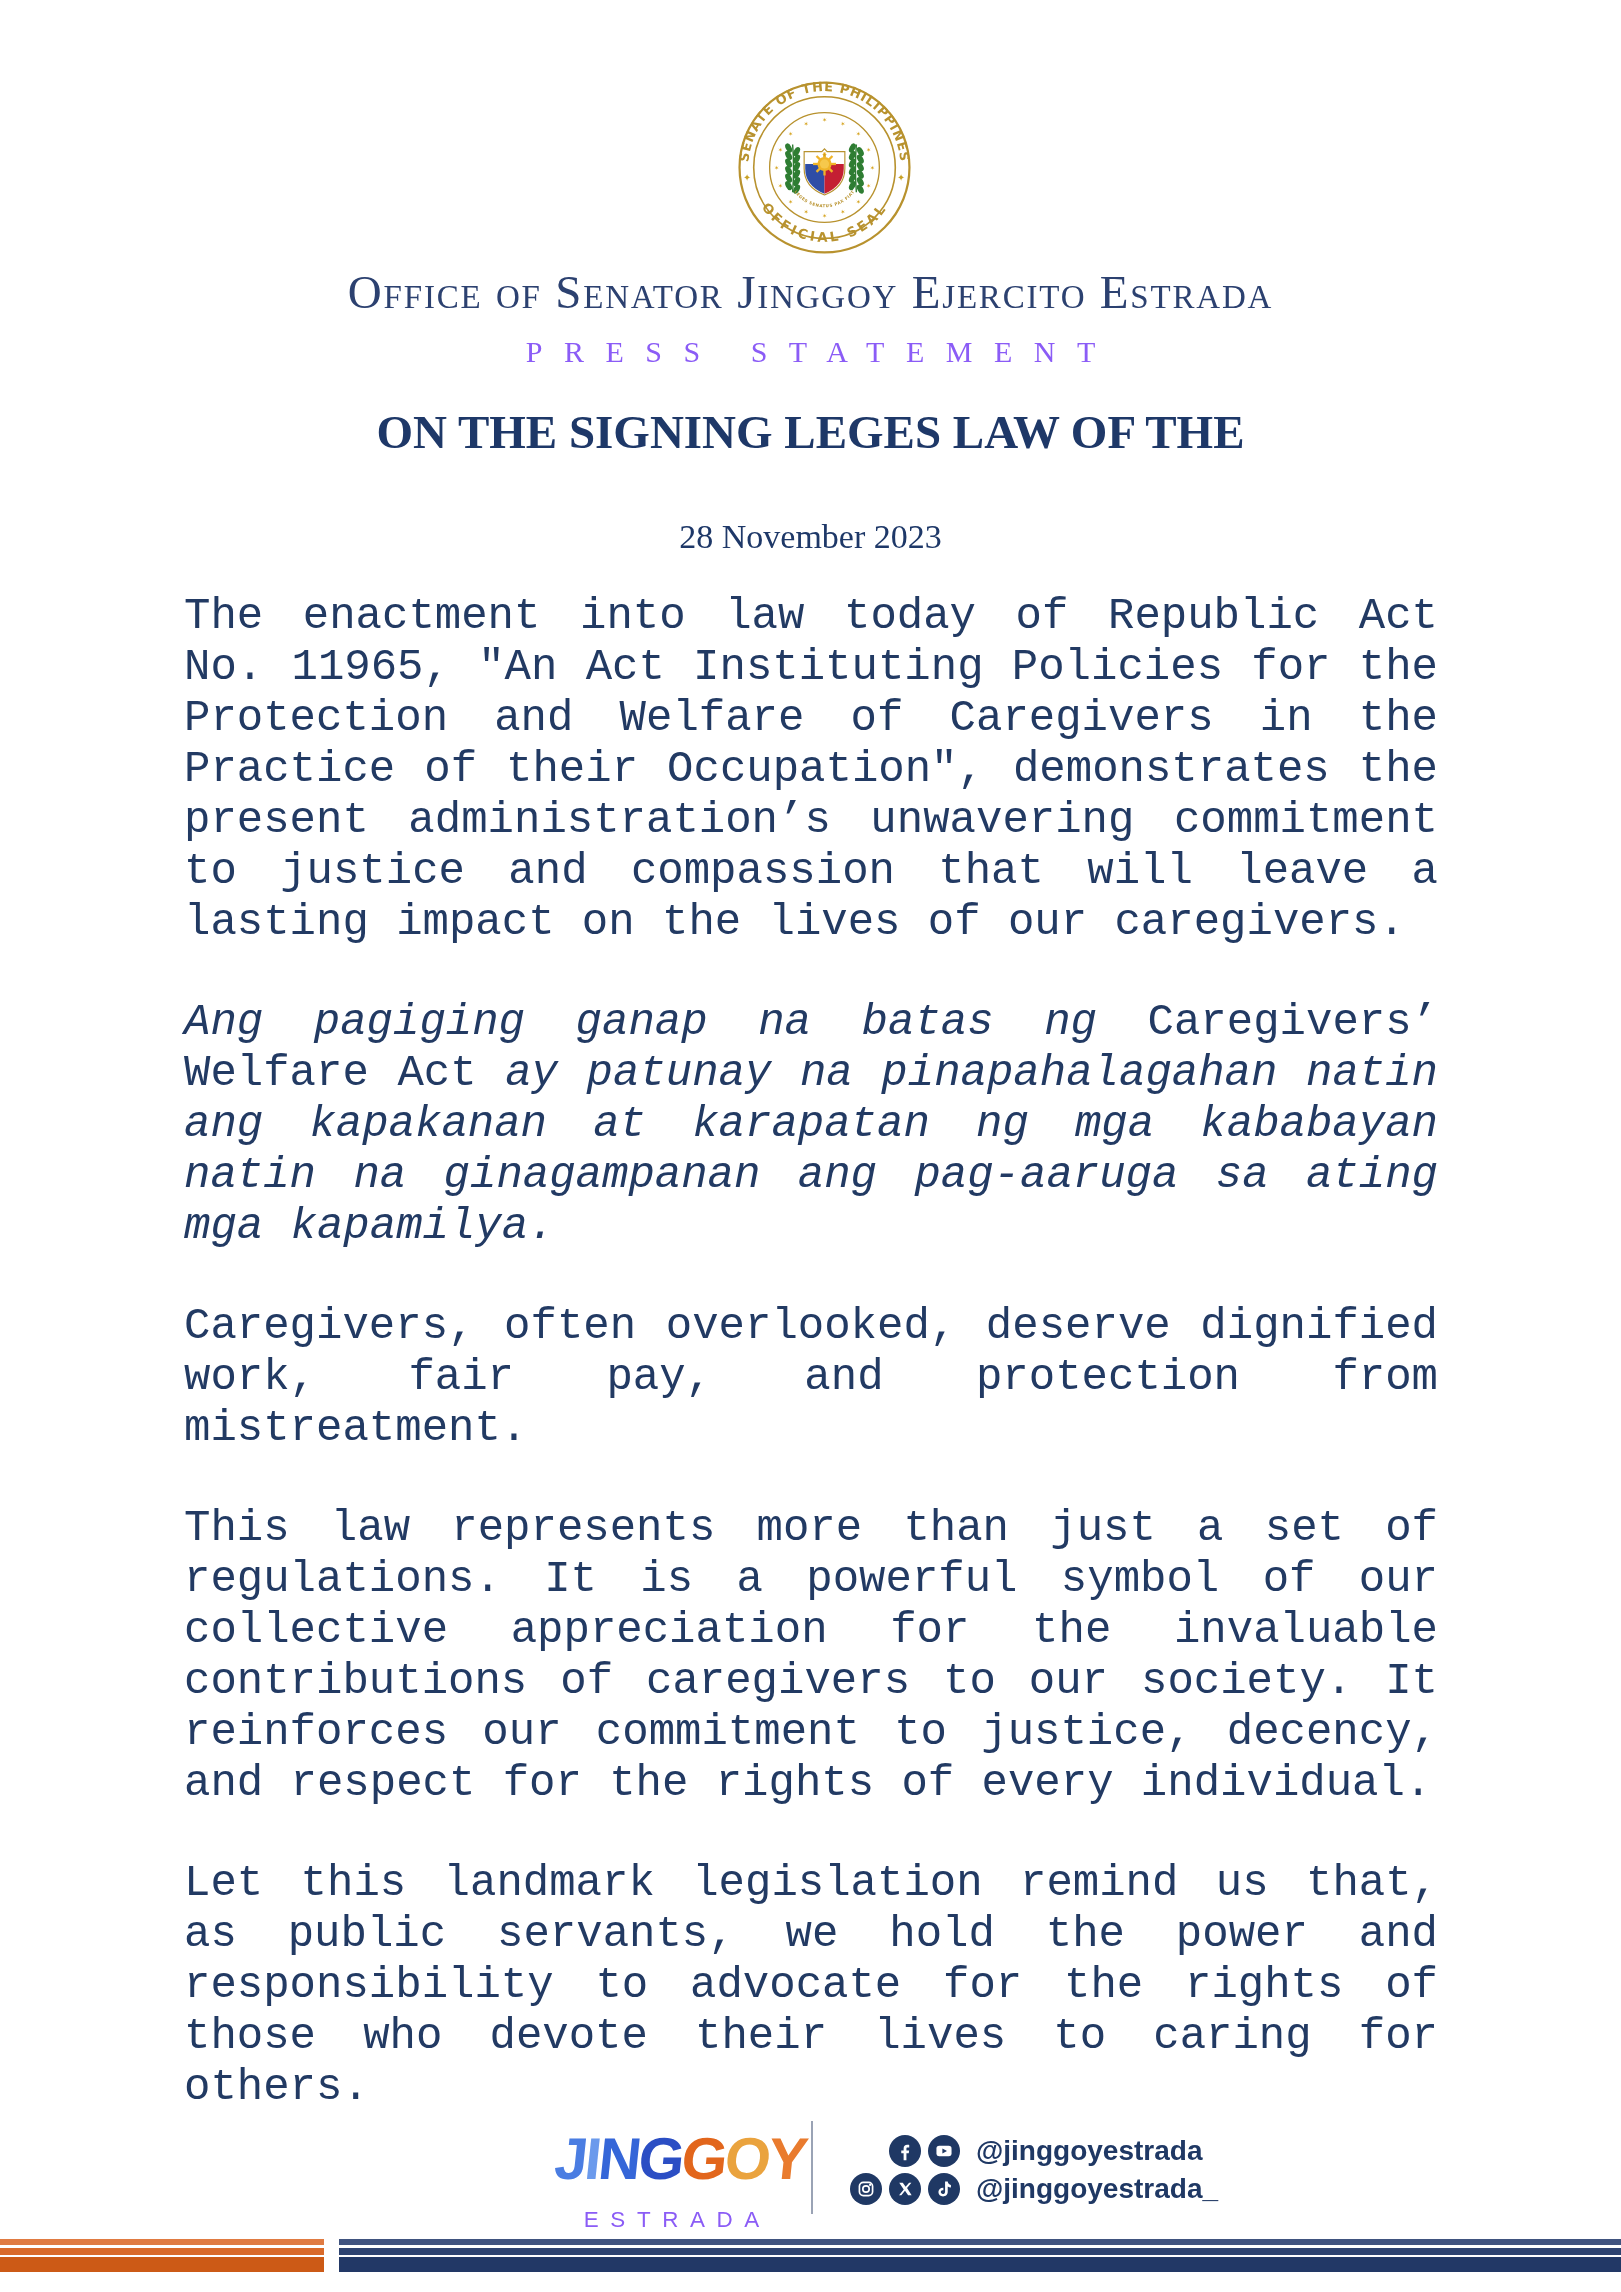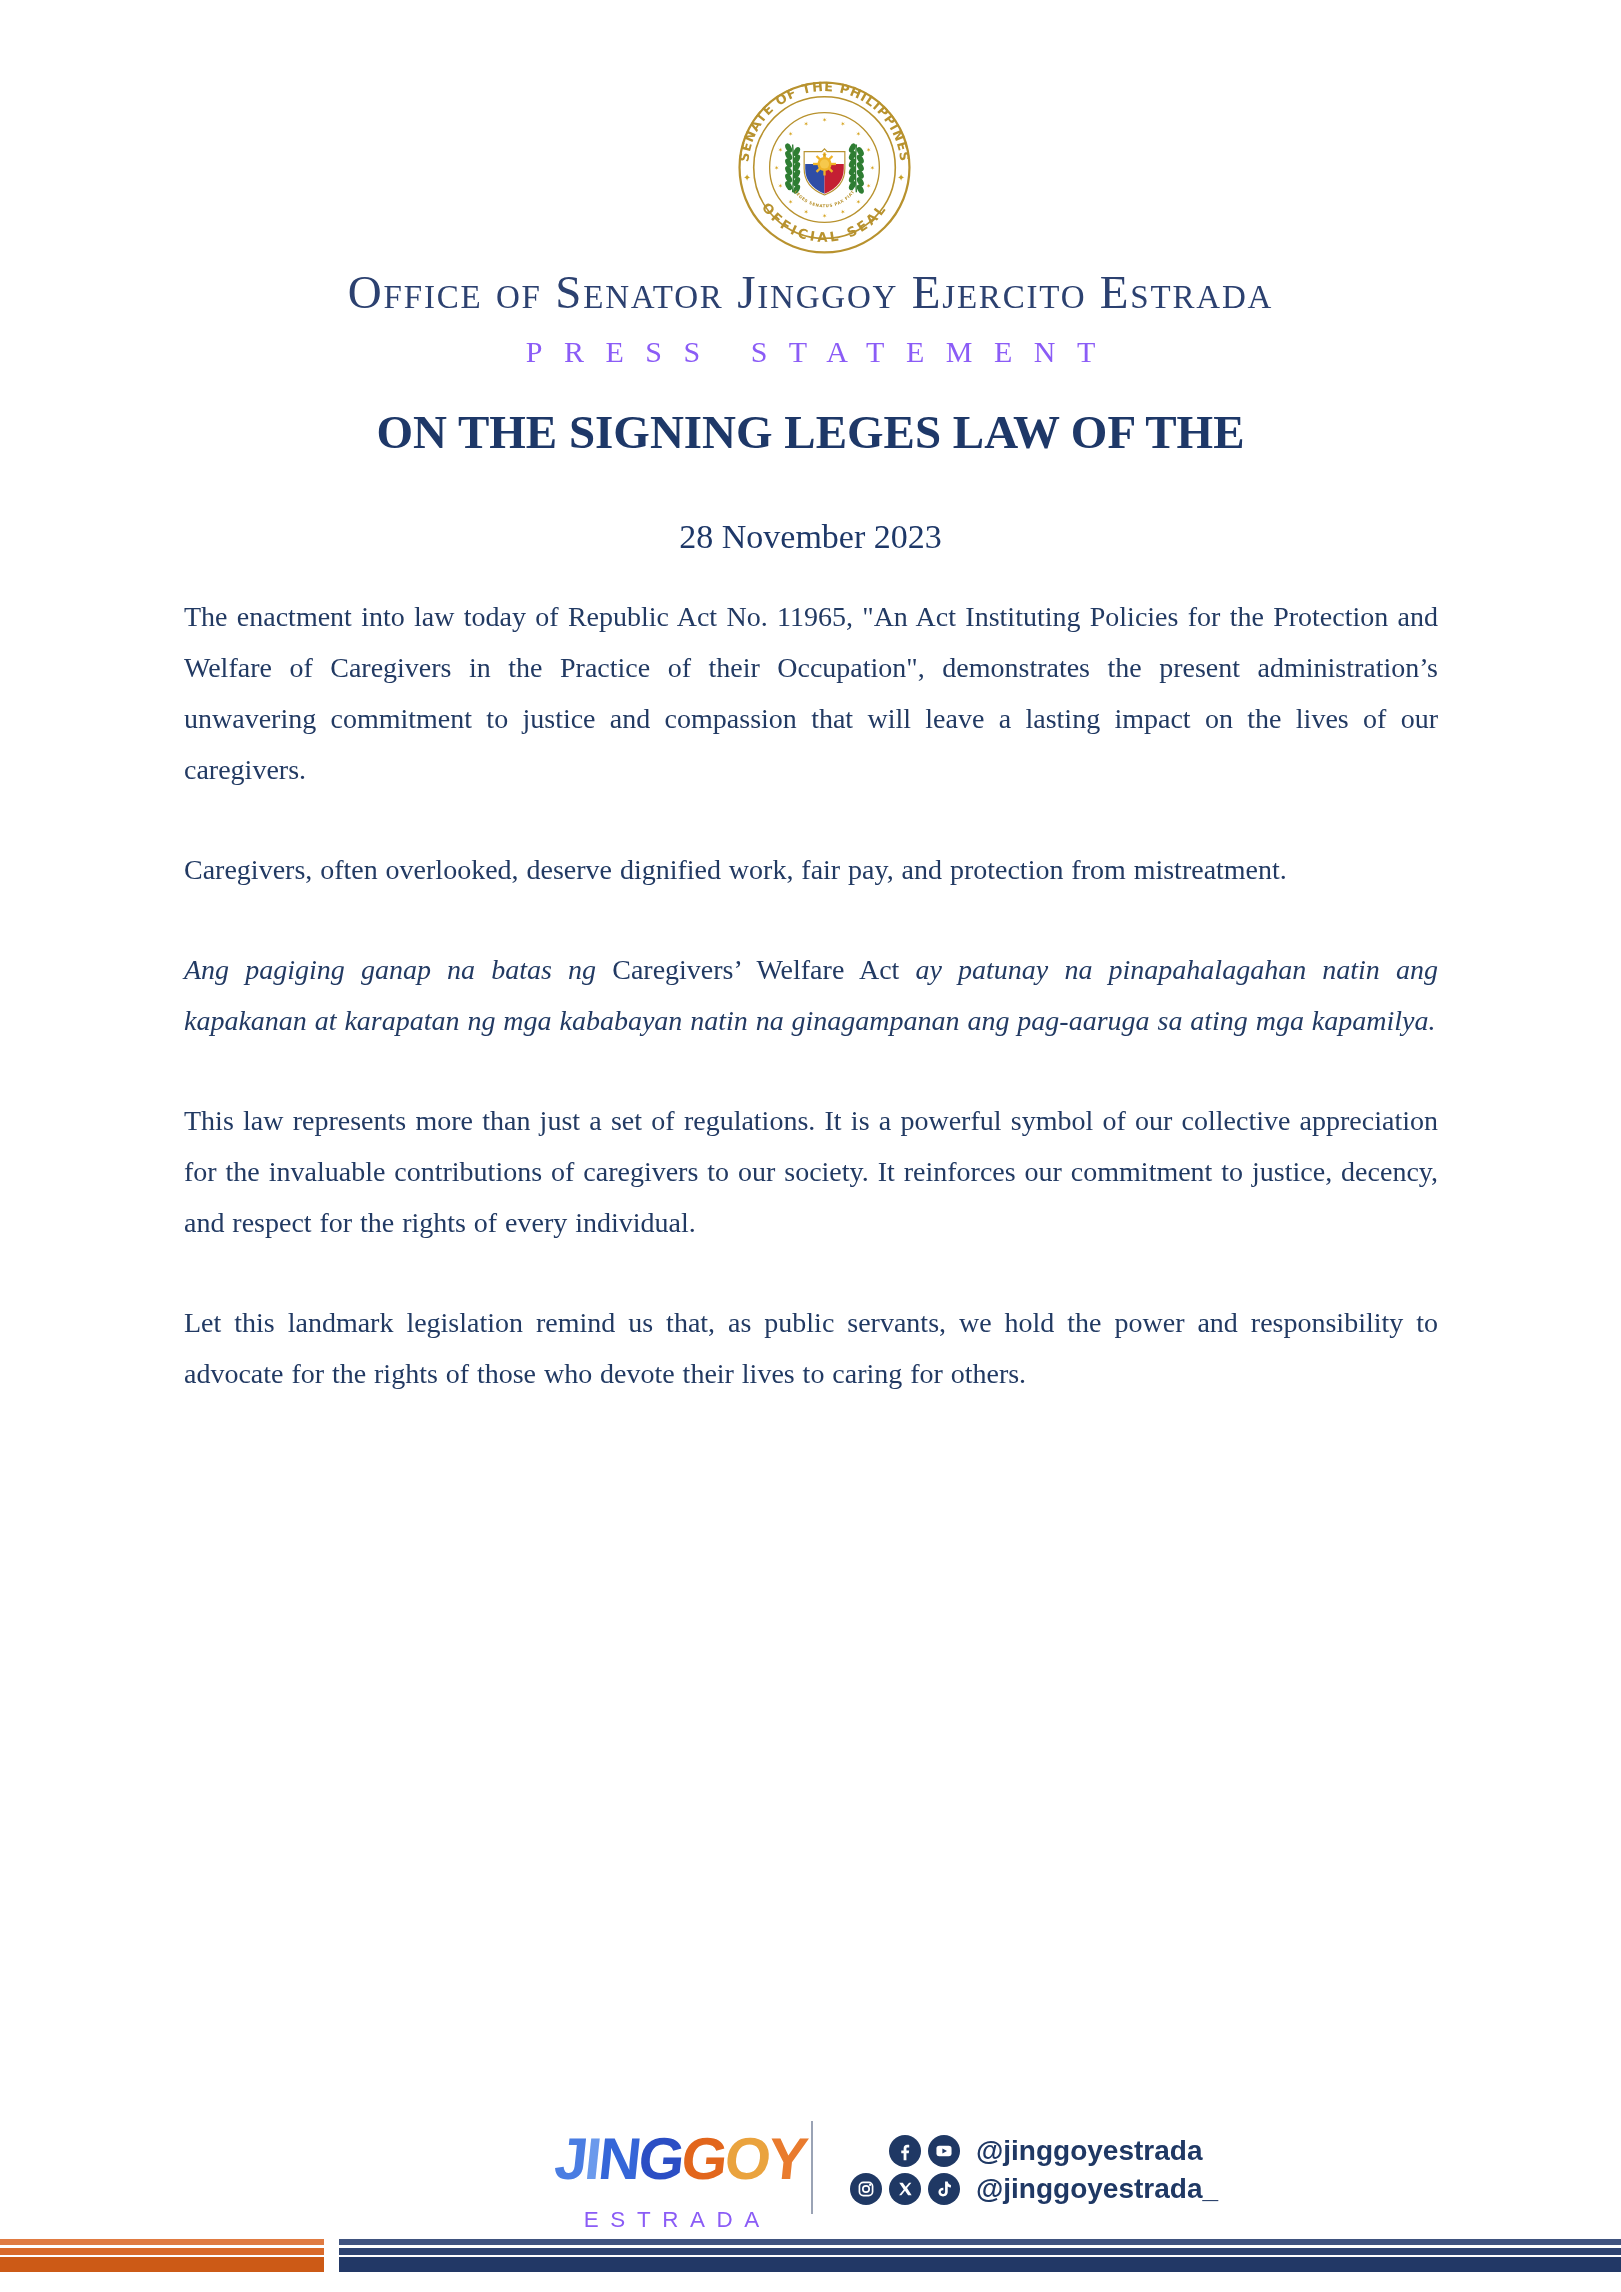--- a/index.html
+++ b/index.html
@@ -12,21 +12,21 @@
     font-variant:small-caps;font-size:47px;letter-spacing:1.8px;color:#2c4170;}
   .doc-type{position:absolute;top:335px;left:0;width:100%;text-align:center;
     font-size:30px;letter-spacing:21.5px;text-indent:21.5px;color:#8b5cf6;}
   .title{position:absolute;top:405px;left:0;width:100%;text-align:center;
     font-weight:bold;font-size:47px;line-height:54px;color:#1e3868;margin:0;}
   .date-line{position:absolute;top:518px;left:0;width:100%;text-align:center;
     font-size:34px;color:#1e3868;}
 
   
   .body-text{position:absolute;top:591px;left:184px;width:1254px;
-    font-size:28px;line-height:51px;color:#223a63;text-align:justify;word-spacing:0.9px;}
+    font-size:44px;line-height:51px;color:#223a63;text-align:justify;word-spacing:0.9px;font-family:Liberation Mono, monospace;}
   .body-text p{margin:0 0 49px 0;}
   .ital{font-style:italic;}
 
   
   .logo{position:absolute;left:555px;top:2131px;width:233px;text-align:center;}
   .logo-word{font-family:"Liberation Sans",sans-serif;font-weight:bold;font-size:59px;
     line-height:56px;letter-spacing:-2.7px;transform:skewX(-6deg);}
   .logo-sub{font-family:"Liberation Sans",sans-serif;font-weight:normal;font-size:22.4px;
     letter-spacing:11.6px;text-indent:11.6px;color:#8b5cf6;margin-top:20px;}
   .fdivider{position:absolute;left:811px;top:2121px;width:1.8px;height:93px;background:#9aa3b5;}
@@ -148,22 +148,22 @@
   <div class="office-line">Office of Senator Jinggoy Ejercito Estrada</div>
   <div class="doc-type">PRESS STATEMENT</div>
 
   <h1 class="title">
     <span>ON THE SIGNING LEGES LAW OF THE</span><br>
   </h1>
   <div class="date-line">28 November 2023</div>
 
   <main class="body-text" id="statement-body">
       <p><span>The enactment into law today of Republic Act No. 11965, "An Act Instituting Policies for the Protection and Welfare of Caregivers in the Practice of their Occupation", demonstrates the present administration’s unwavering commitment to justice and compassion that will leave a lasting impact on the lives of our caregivers.</span></p>
+      <p><span class="ital">Ang pagiging ganap na batas ng </span><span>Caregivers’ Welfare Act</span><span class="ital"> ay patunay na pinapahalagahan natin ang kapakanan at karapatan ng mga kababayan natin na ginagampanan ang pag-aaruga sa ating mga kapamilya.</span></p>
       <p><span>Caregivers, often overlooked, deserve dignified work, fair pay, and protection from mistreatment.</span></p>
-      <p><span class="ital">Ang pagiging ganap na batas ng </span><span>Caregivers’ Welfare Act</span><span class="ital"> ay patunay na pinapahalagahan natin ang kapakanan at karapatan ng mga kababayan natin na ginagampanan ang pag-aaruga sa ating mga kapamilya.</span></p>
       <p><span>This law represents more than just a set of regulations. It is a powerful symbol of our collective appreciation for the invaluable contributions of caregivers to our society. It reinforces our commitment to justice, decency, and respect for the rights of every individual.</span></p>
       <p><span>Let this landmark legislation remind us that, as public servants, we hold the power and responsibility to advocate for the rights of those who devote their lives to caring for others.</span></p>
     </main>
 
   <div class="logo">
     <div class="logo-word" id="logo-word"><span style="color: rgb(74, 125, 226);">J</span><span style="color: rgb(107, 154, 236);">I</span><span style="color: rgb(53, 102, 216);">N</span><span style="color: rgb(43, 78, 196);">G</span><span style="color: rgb(226, 102, 28);">G</span><span style="color: rgb(234, 163, 62);">O</span><span style="color: rgb(233, 123, 46);">Y</span></div>
     <div class="logo-sub">ESTRADA</div>
   </div>
   <div class="fdivider"></div>
   <div class="socials" id="socials">

